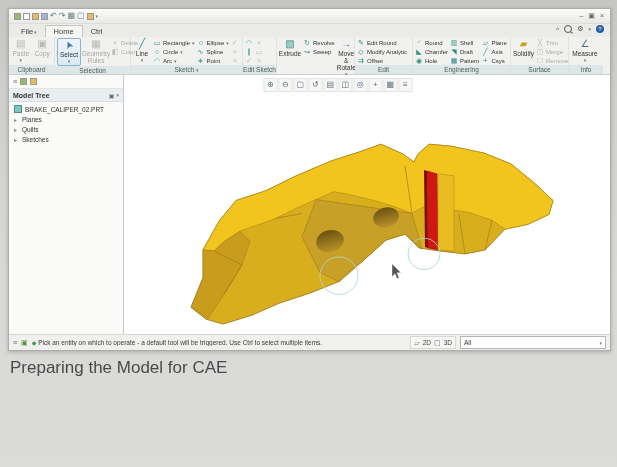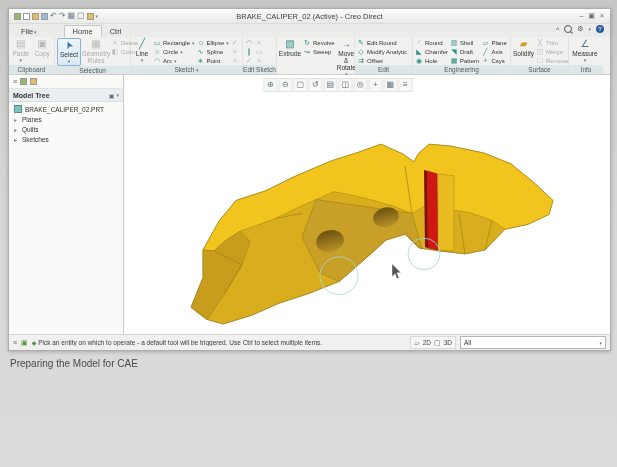--- a/index.html
+++ b/index.html
@@ -20,21 +20,21 @@
   .qat{display:flex;align-items:center;gap:2px;padding-left:5px;z-index:2;}
   .sq{width:7px;height:7px;border:1px solid #9a9a98;box-sizing:border-box;display:inline-block;}
   .sq.green{background:#9ab86a;} .sq.white{background:#fdfdfd;} .sq.amber{background:#e3bc5e;} .sq.blue{background:#9db8d6;}
   .qglyph{font-size:8px;line-height:8px;color:#6b7b8c;}
   .tb-title{position:absolute;left:0;right:0;text-align:center;font-size:7.5px;color:#3f3f3f;}
   .win-controls{margin-left:auto;display:flex;gap:5px;padding-right:6px;font-size:7px;color:#666;z-index:2;}
   
   .tabrow{height:13px;background:#ebebe9;display:flex;align-items:flex-end;padding-left:4px;position:relative;flex:0 0 auto;}
   .tab{font-size:7.5px;color:#3c3c3c;padding:1px 8px 1px 8px;}
   .tab .dd{margin-left:1px;}
-  .tab.active{background:#f5f5f3;border:1px solid #c6c6c4;border-bottom:none;border-radius:2px 2px 0 0;margin-left:19px;}
+  .tab.active{background:#f5f5f3;border:1px solid #c6c6c4;border-bottom:none;border-radius:2px 2px 0 0;}
   .tabrow-right{position:absolute;right:6px;top:1px;display:flex;align-items:center;gap:5px;color:#555;font-size:7px;}
   .lens{width:6px;height:6px;border:1px solid #555;border-radius:50%;position:relative;display:inline-block;}
   .lens::after{content:"";position:absolute;width:3px;height:1px;background:#555;right:-2px;bottom:-1px;transform:rotate(40deg);}
   .helpdot{width:8px;height:8px;border-radius:50%;background:#2a5d9f;color:#fff;font-size:6px;line-height:8px;text-align:center;display:inline-block;}
   
   .ribbon{height:37px;background:#f1f1ef;border-bottom:1px solid #cfcfcd;display:flex;flex:0 0 auto;}
   .rgroup{display:flex;flex-direction:column;border-right:1px solid #e2e2e0;box-sizing:border-box;}
   .rbody{flex:1;display:flex;align-items:flex-start;padding:1px 2px 0 2px;gap:2px;}
   .rlabel{height:9px;background:#dee7e7;font-size:6.5px;color:#4f5a5a;text-align:center;line-height:9px;white-space:nowrap;overflow:hidden;}
   .bigbtn{display:flex;flex-direction:column;align-items:center;font-size:6.5px;color:#333;text-align:center;line-height:7px;}
@@ -71,21 +71,21 @@
     font-size:6.5px;color:#444;padding:0 4px;gap:4px;}
   .sb-ic{font-size:7px;color:#667;}
   .sb-ic.green{color:#5a8f3c;}
   .sb-diamond{color:#3f9b3f;font-size:6px;}
   .sb-prompt{color:#3a3a3a;flex:1;white-space:nowrap;overflow:hidden;}
   .sb-toggles{display:flex;align-items:center;gap:3px;border:1px solid #d8d8d6;background:#f7f7f5;padding:0 3px;height:11px;}
   .sb-combo{width:138px;height:11px;border:1px solid #b5b5b3;background:#fff;display:flex;align-items:center;
     justify-content:space-between;padding:0 3px;color:#333;}
   
   .caption{position:absolute;left:10px;top:358px;width:596px;color:#4a4a4a;}
-  .video-title{font-size:10px;font-weight:400;margin:0;color:#4a4a4a;}
+  .video-title{font-size:17px;font-weight:400;margin:0;color:#4a4a4a;}
   .video-duration{font-size:10.5px;margin-top:2px;color:#4a4a4a;}
   .video-desc{font-size:11.5px;color:#3d3d3d;line-height:1.5;margin-top:15px;}
 </style>
 </head>
 <body>
 
 <div class="video-frame">
 
   <div class="titlebar">
     <div class="qat">
@@ -93,21 +93,20 @@
       <span class="sq white"></span>
       <span class="sq amber"></span>
       <span class="sq blue"></span>
       <span class="qglyph">↶</span>
       <span class="qglyph">↷</span>
       <span class="qglyph">▦</span>
       <span class="qglyph">▢</span>
       <span class="sq amber"></span>
       <span class="dd">▾</span>
     </div>
-    <div class="tb-title">BRAKE_CALIPER_02 (Active) - Creo Direct</div>
     <div class="win-controls">
       <span>–</span>
       <span>▣</span>
       <span>×</span>
     </div>
   </div>
 
   <div class="tabrow">
     <div class="tab">
       <span>File</span><span class="dd">▾</span>

